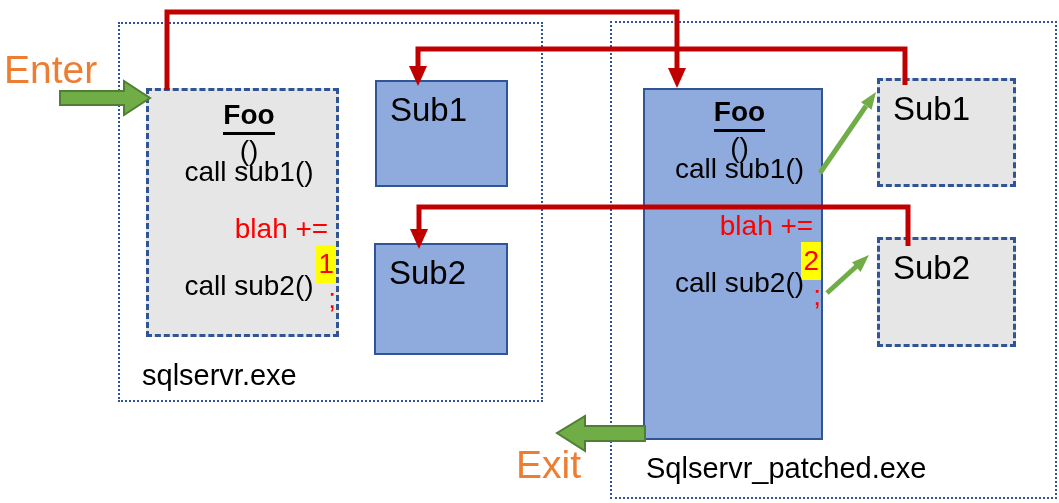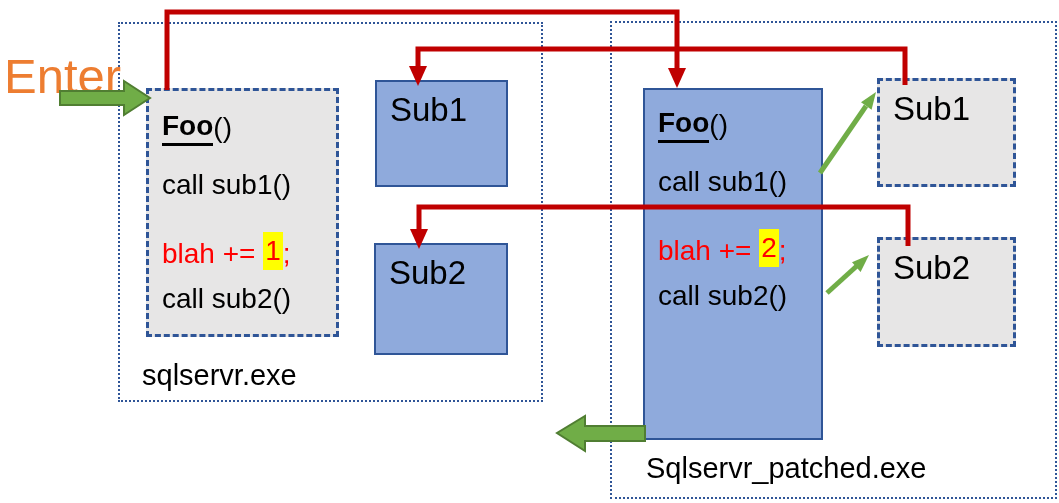--- a/index.html
+++ b/index.html
@@ -14,35 +14,35 @@
   .proc-label{position:absolute;font-size:29px;color:#000;white-space:nowrap;}
   .proc-label.l{left:22px;bottom:8px;}
   .proc-label.r{left:18px;bottom:12px;margin-left:16px;}
   
   .foo-box{position:absolute;box-sizing:border-box;}
   .foo-left{left:146px;top:88px;width:193px;height:249px;background:var(--gray-fill);
     border:3px dashed var(--blue-border);padding-top:8px;}
   .foo-right{left:643px;top:88px;width:180px;height:352px;background:var(--blue-fill);
     border:2px solid var(--blue-border);padding-top:6px;}
   .code{height:57px;display:flex;align-items:center;padding-left:13px;
-    font-size:28px;color:#000;white-space:pre;}
+    font-size:28px;color:#000;white-space:pre;flex-direction:column;}
   .fn{font-weight:700;border-bottom:3px solid #000;padding-bottom:1px;}
   .patched{color:var(--code-red);align-items:flex-end;}
   .hl{background:var(--highlight);padding:3px 2px;color:var(--code-red);}
   
   .sub{position:absolute;box-sizing:border-box;font-size:33px;color:#000;
     padding:9px 4px 0 13px;}
   .sub.blue{background:var(--blue-fill);border:2px solid var(--blue-border);}
   .sub.stub{background:var(--gray-fill);border:3px dashed var(--blue-border);}
   .sub1-left{left:375px;top:80px;width:133px;height:107px;}
   .sub2-left{left:374px;top:243px;width:134px;height:112px;}
   .sub1-right{left:877px;top:78px;width:139px;height:109px;}
   .sub2-right{left:877px;top:237px;width:139px;height:110px;}
   
-  .annot{position:absolute;color:var(--orange);font-size:49px;white-space:nowrap;}
+  .annot{position:absolute;color:var(--orange);font-size:39px;white-space:nowrap;}
   .annot.enter{left:4px;top:48px;}
   .annot.exit{left:516px;top:443px;}
   
   svg.overlay{position:absolute;left:0;top:0;width:1059px;height:503px;
     pointer-events:none;z-index:6;}
   .red-line{stroke:var(--red);stroke-width:5;fill:none;}
   .red-head{fill:var(--red);stroke:none;}
   .green-line{stroke:var(--green);stroke-width:5;fill:none;}
   .green-head{fill:var(--green);stroke:none;}
   .block-arrow{fill:var(--green);stroke:var(--green-dark);stroke-width:2;}
@@ -72,20 +72,21 @@
     <div class="code patched"><span>blah += </span><span class="hl">2</span><span>;</span></div>
     <div class="code">call sub2()</div>
   </div>
 
   <div class="sub blue sub1-left">Sub1</div>
   <div class="sub blue sub2-left">Sub2</div>
   <div class="sub stub sub1-right">Sub1</div>
   <div class="sub stub sub2-right">Sub2</div>
 
   <div class="annot enter">Enter</div>
+  <div class="annot exit">Exit</div>
 
   <svg class="overlay" viewBox="0 0 1059 503">
 
     <path class="red-line" d="M 167 90 L 167 12 L 677 12 L 677 70"></path>
     <polygon class="red-head" points="668,68 686,68 677,88"></polygon>
 
     <path class="red-line" d="M 905 85 L 905 49 L 418 49 L 418 68"></path>
     <polygon class="red-head" points="409,66 427,66 418,86"></polygon>
 
     <path class="red-line" d="M 908 246 L 908 207 L 419 207 L 419 231"></path>

